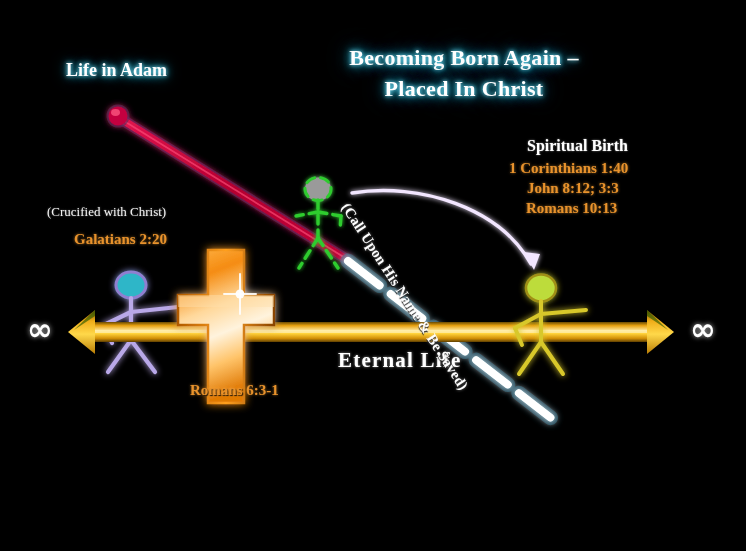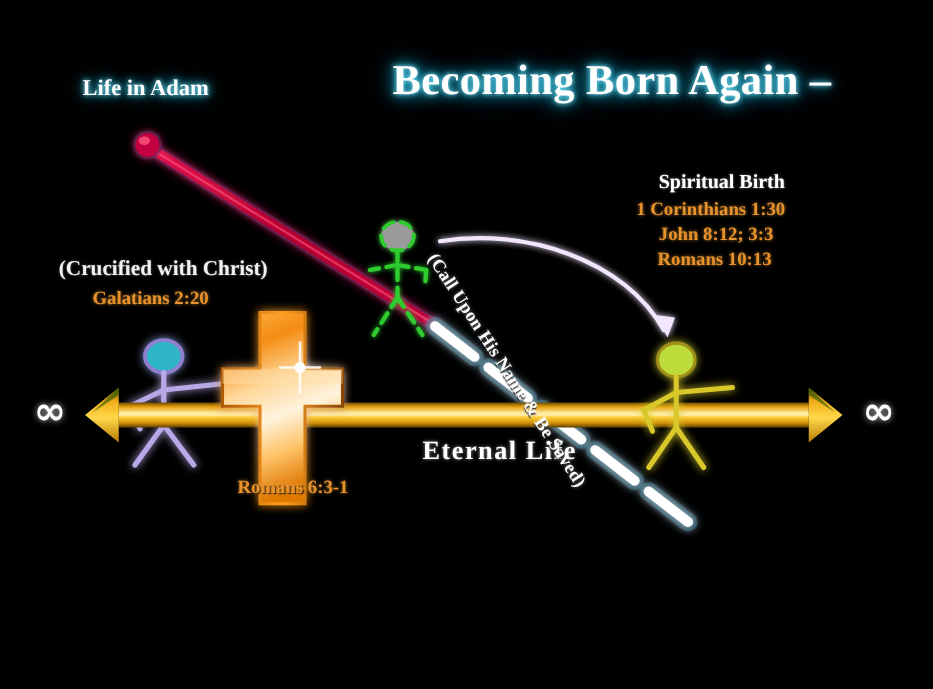--- a/index.html
+++ b/index.html
@@ -14,21 +14,21 @@
     width:746px; height:551px;
     background:#000000;
   }
 
   
   .txt { position:absolute; white-space:nowrap; line-height:1.15; }
 
   .title {
     color:#ffffff;
     font-weight:bold;
-    font-size:34px;
+    font-size:22px;
     text-align:center;
     letter-spacing:.3px;
     text-shadow:
       0 0 4px #7fe9ff,
       0 0 9px #23b6d8,
       0 0 16px #137f9c,
       0 0 26px #0b5f77;
   }
 
   .glowhead {
@@ -43,23 +43,22 @@
 
   .whitebold {
     color:#ffffff;
     font-weight:bold;
     font-size:16px;
     text-shadow:0 0 2px rgba(255,255,255,.55), 1px 1px 1px #000;
   }
 
   .whiteplain {
     color:#f2f2f2;
-    font-size:17px;
+    font-size:13px;
     text-shadow:0 0 2px rgba(255,255,255,.4), 1px 1px 1px #000;
-    font-weight:bold;
   }
 
   .gold {
     color:#e8922c;
     font-weight:bold;
     font-size:15px;
     text-shadow:0 0 3px rgba(255,170,60,.65), 1px 1px 1px #000;
   }
 
   .eternal {
@@ -236,25 +235,26 @@
       <line x1="541" y1="342" x2="563" y2="374"></line>
     </g>
 
     <g filter="url(#glowSoft)">
       <path d="M352 193 C 420 182, 500 208, 531 264" stroke="#f2e6ff" stroke-width="3.4" fill="none" stroke-linecap="round"></path>
       <polygon points="534,270 524,252 540,254" fill="#f2e6ff"></polygon>
     </g>
   </svg>
 
   <div class="txt title" style="left:314px; top:45px; width:300px;">Becoming Born Again –</div>
+  <div class="txt title" style="left:314px; top:76px; width:300px;">Placed In Christ</div>
 
   <div class="txt glowhead" style="left:66px; top:60px;">Life in Adam</div>
 
   <div class="txt whitebold" style="left:527px; top:137px;">Spiritual  Birth</div>
-  <div class="txt gold" style="left:509px; top:160px;">1 Corinthians  1:30</div>
+  <div class="txt gold" style="left:509px; top:160px;">1 Corinthians  1:40</div>
   <div class="txt gold" style="left:527px; top:180px;">John 8:12; 3:3</div>
   <div class="txt gold" style="left:526px; top:200px;">Romans 10:13</div>
 
   <div class="txt whiteplain" style="left:47px; top:205px;">(Crucified with  Christ)</div>
   <div class="txt gold" style="left:74px; top:231px;">Galatians 2:20</div>
 
   <div class="txt gold" style="left:190px; top:382px;">Romans 6:3-1</div>
 
   <div class="txt eternal" style="left:338px; top:348px;">Eternal  Life</div>
 

